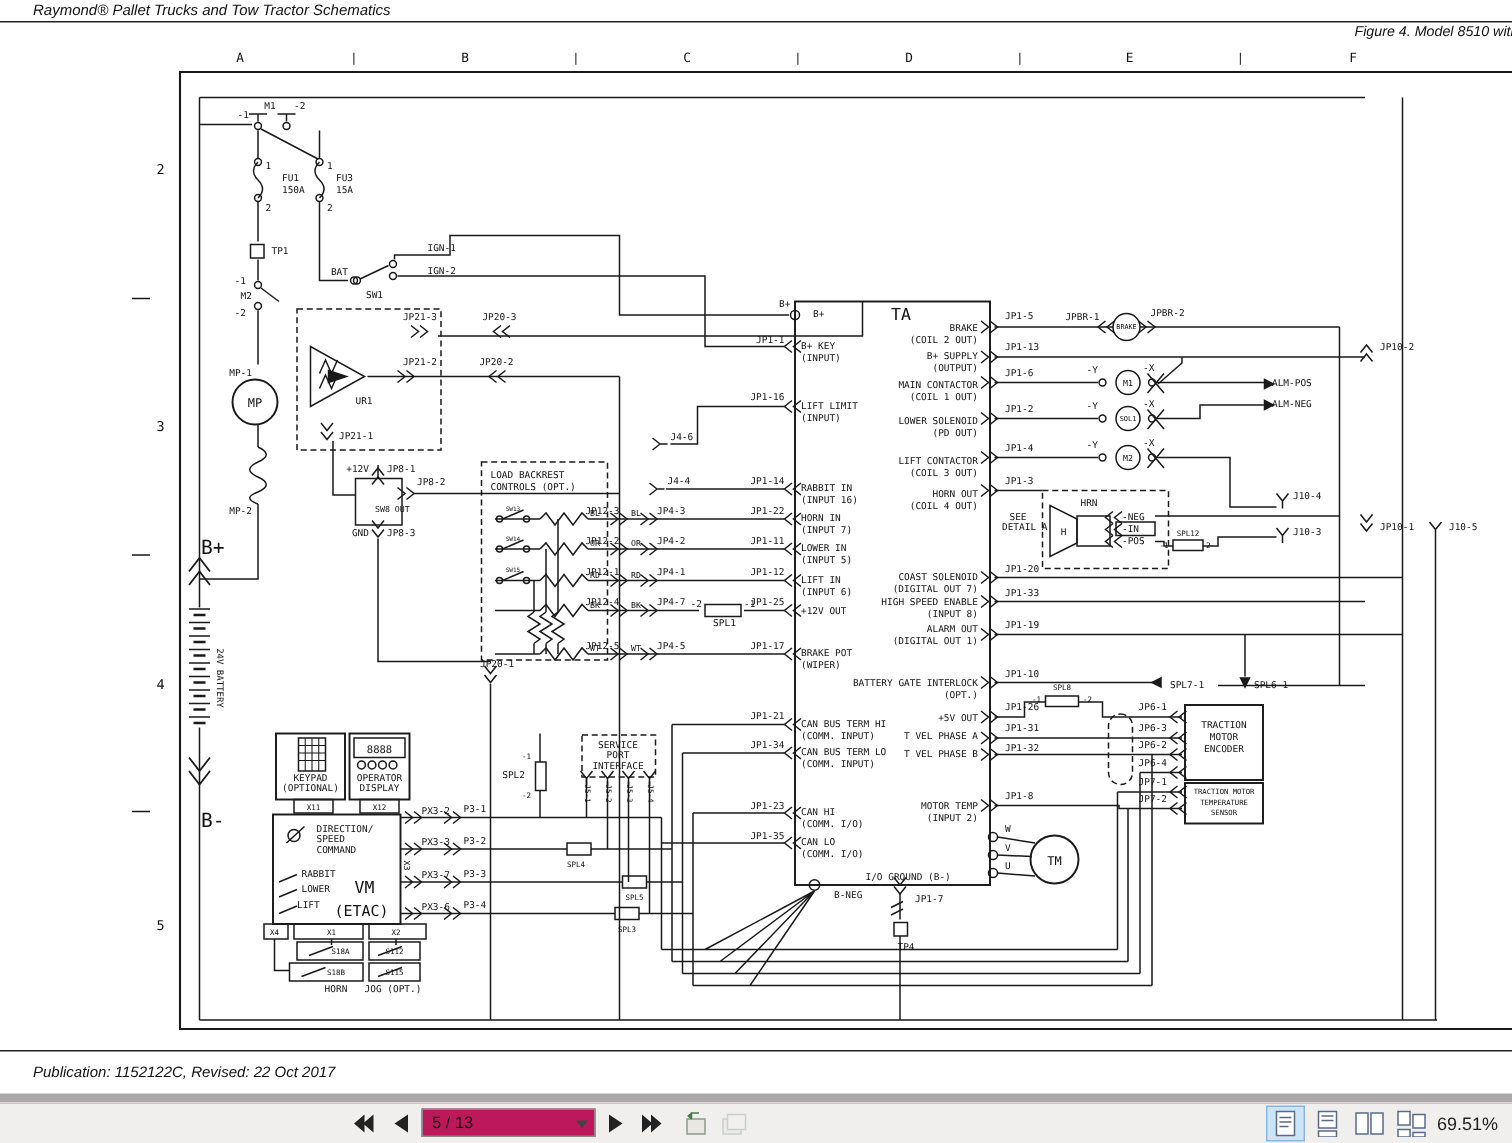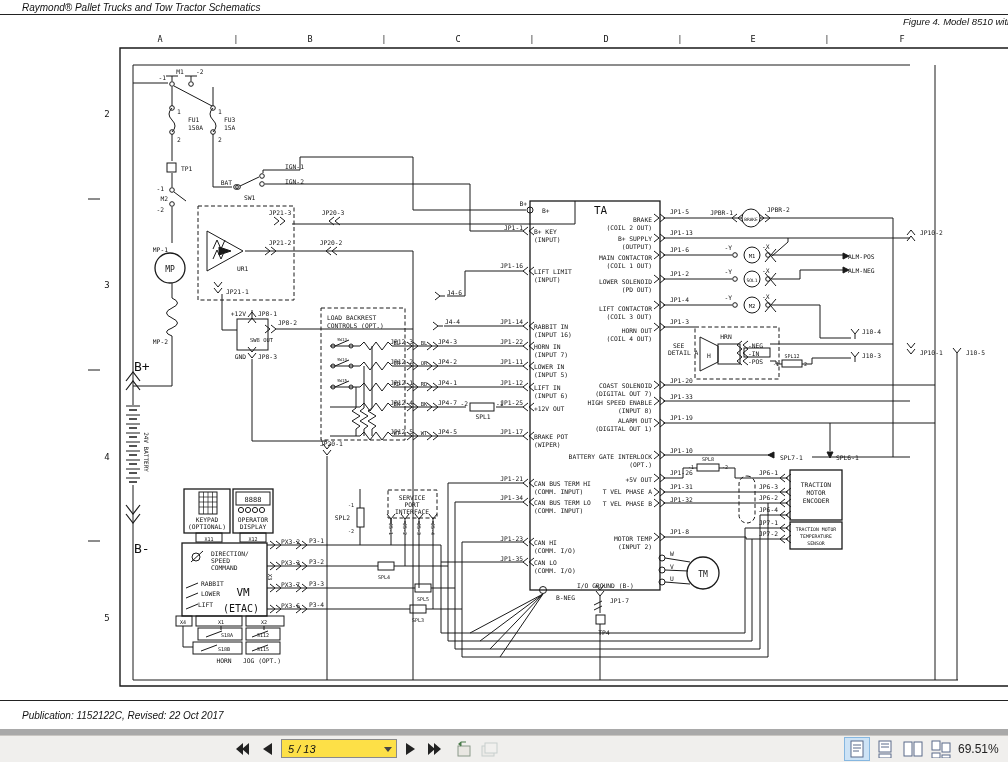--- a/index.html
+++ b/index.html
@@ -8,22 +8,22 @@
   .doc-title{position:absolute;left:22px;top:2px;font-size:10px;font-style:italic;color:#111;white-space:nowrap;}
   .hrule-top{position:absolute;left:0;top:14px;width:1008px;height:0;border-top:1.3px solid #222;}
   .fig-caption{position:absolute;left:903px;top:16px;font-size:9.5px;font-style:italic;color:#111;white-space:nowrap;}
   .pub-rule{position:absolute;left:0;top:700px;width:1008px;height:0;border-top:1.3px solid #222;}
   .publication{position:absolute;left:22px;top:710px;font-size:10px;font-style:italic;color:#111;white-space:nowrap;}
   #schem{position:absolute;left:0;top:20px;}
   #schem text{fill:#111;font-family:"DejaVu Sans Mono",monospace;}
   .gray-strip{position:absolute;left:0;top:729px;width:1008px;height:6px;background:#a9a9a9;}
   .toolbar{position:absolute;left:0;top:735px;width:1008px;height:27px;background:#f0efed;border-top:1px solid #c9c6c2;}
   .tbtn{position:absolute;top:3px;width:22px;height:20px;display:flex;align-items:center;justify-content:center;cursor:pointer;}
-  .pagebox{position:absolute;left:281px;top:3px;width:116px;height:19px;background:#fde047;border:1px solid #8a8a8a;
-    font-size:11px;color:#111;display:flex;align-items:center;padding-left:6px;box-sizing:border-box;font-style:italic;}
+  .pagebox{position:absolute;left:281px;top:3px;width:116px;height:19px;background:#be185d;border:1px solid #8a8a8a;
+    font-size:11px;color:#111;display:flex;align-items:center;padding-left:6px;box-sizing:border-box;}
   .pagebox .caret{position:absolute;right:4px;top:7px;width:0;height:0;border-left:4px solid transparent;
     border-right:4px solid transparent;border-top:5px solid #444;}
   .zoomtxt{position:absolute;left:958px;top:6px;font-size:12px;color:#222;}
   .layout-btn{position:absolute;top:2px;width:24px;height:22px;display:flex;align-items:center;justify-content:center;cursor:pointer;}
   .layout-btn.sel{background:#cde3f6;outline:1px solid #86b7e0;}
 </style>
 </head>
 <body>
 
 <div id="page">

